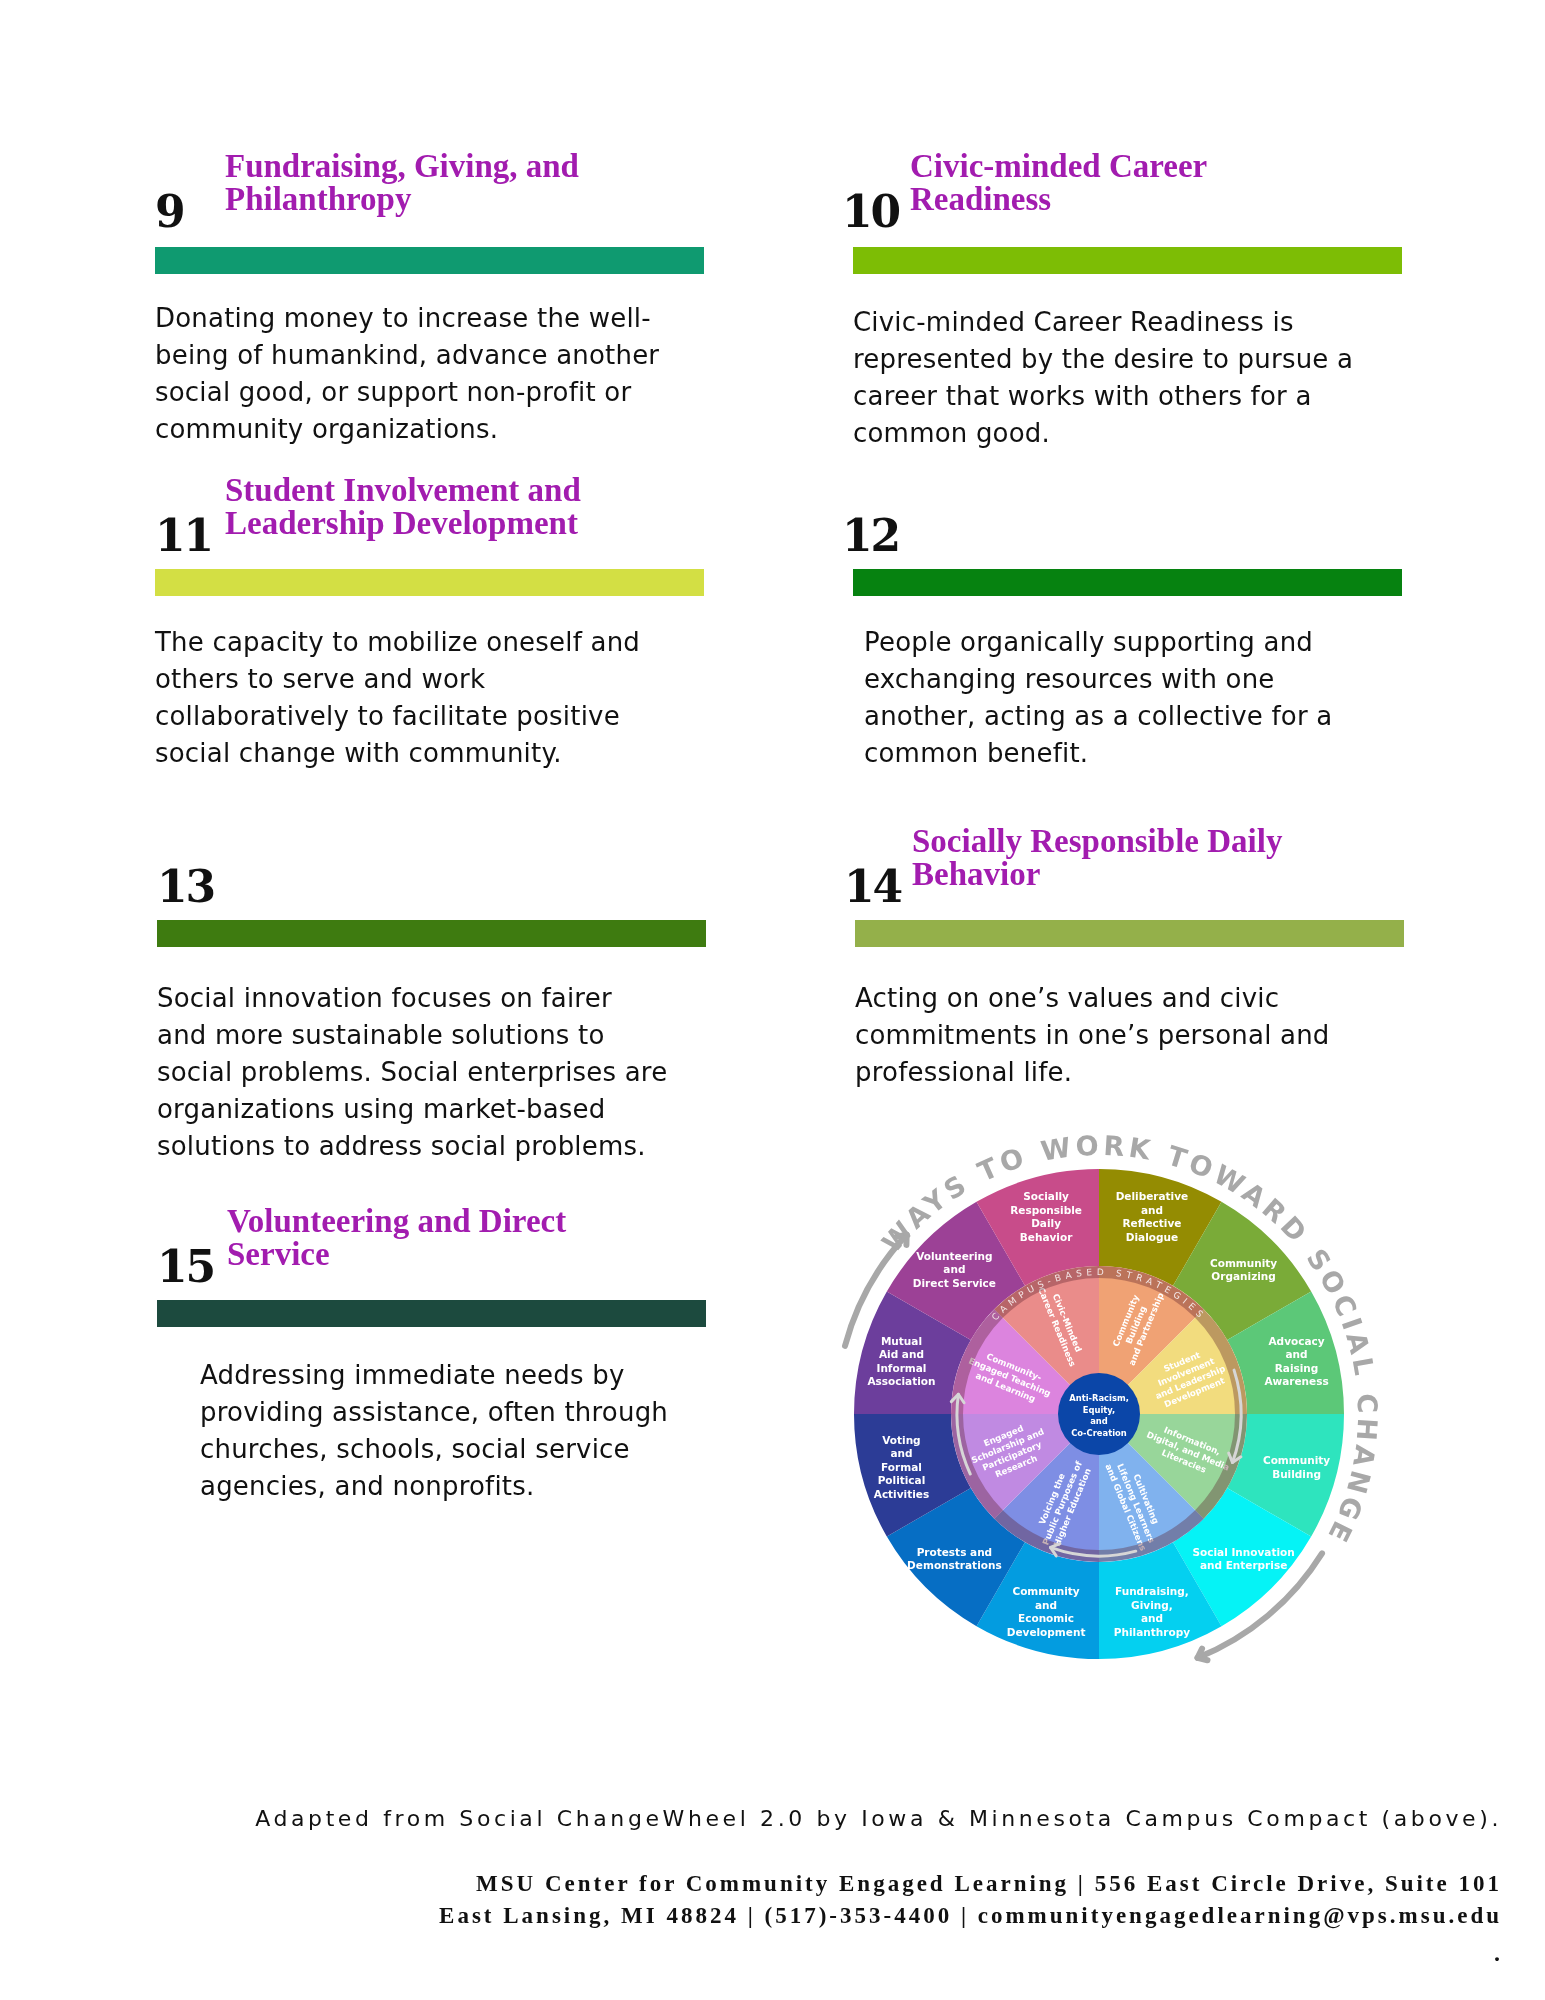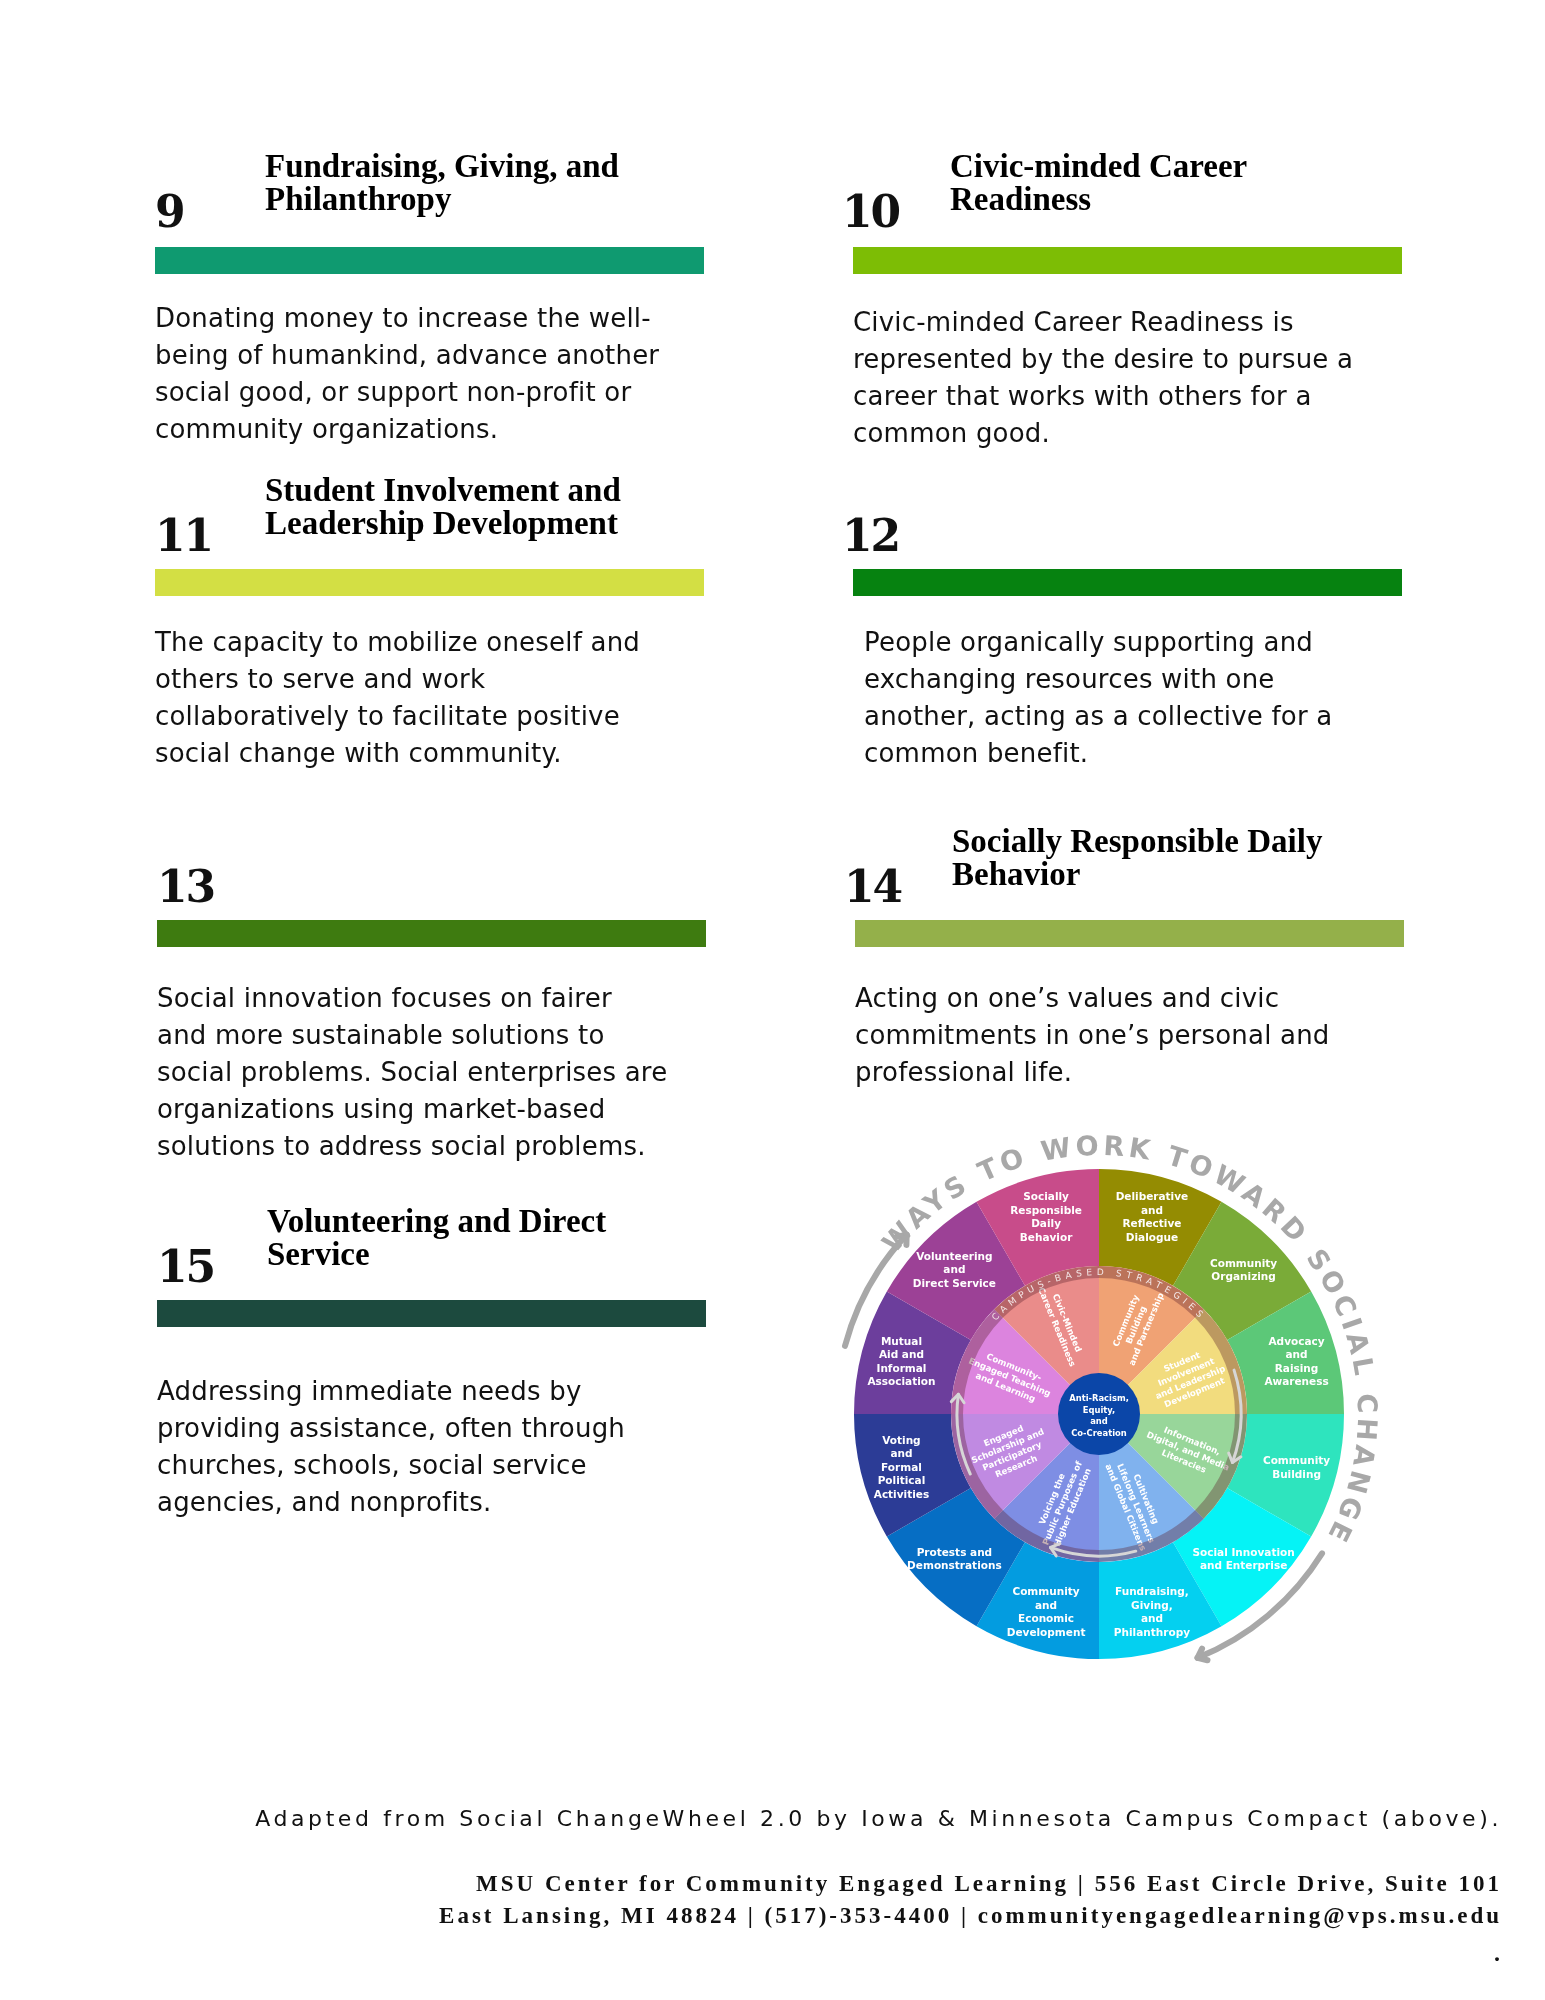--- a/index.html
+++ b/index.html
@@ -1,20 +1,20 @@
 <!DOCTYPE html>
 <html><head>
 <meta charset="utf-8">
 <style>
   html, body { margin: 0; padding: 0; background: #ffffff; }
   body { width: 1545px; height: 2000px; position: relative; overflow: hidden; color: #111; }
   .block { position: absolute; width: 552px; }
   .head { position: relative; height: 80px; }
   .num { position: absolute; left: 0; top: 40px; font-family: "DejaVu Serif", "Liberation Serif", serif; font-weight: bold; font-size: 44px; line-height: 44px; letter-spacing: -2px; color: #111; }
-  .title { position: absolute; left: 70px; top: 0; font-family: "Liberation Serif", "DejaVu Serif", serif; font-weight: bold; font-size: 33px; line-height: 33px; color: #000000; white-space: pre-line; margin-left: 40px; }
+  .title { position: absolute; left: 70px; top: 0; font-family: "Liberation Serif", "DejaVu Serif", serif; font-weight: bold; font-size: 33px; line-height: 33px; color: #a21caf; white-space: pre-line; }
   .block.right .title { left: 68px; }
   .bar { position: absolute; left: 0; width: 549px; height: 27px; }
   .desc { position: absolute; left: 0; width: 560px; font-family: "DejaVu Sans", "Liberation Sans", sans-serif; font-size: 26px; line-height: 37px; color: #111; white-space: pre-line; letter-spacing: 0.2px; }
 
   #wheel { position: absolute; left: 820px; top: 1110px; width: 560px; height: 600px; }
   #wheel svg { width: 560px; height: 600px; display: block; }
 
   .footer-note { position: absolute; right: 43px; top: 1806px; font-family: "DejaVu Sans", "Liberation Sans", sans-serif; font-size: 22px; letter-spacing: 3.6px; color: #111; white-space: nowrap; }
   .footer-addr { position: absolute; right: 43px; top: 1868px; text-align: right; font-family: "Liberation Serif", "DejaVu Serif", serif; font-weight: bold; font-size: 23px; line-height: 32px; letter-spacing: 3px; color: #111; white-space: nowrap; }
   .footer-dot { position: absolute; right: 45px; top: 1940px; font-family: "Liberation Serif", serif; font-weight: bold; font-size: 24px; color: #111; }
@@ -96,21 +96,21 @@
 professional life.</div>
 </div>
 
 <div class="block" style="left:157px; top:1205px;">
   <div class="head">
     <div class="num">15</div>
     <div class="title">Volunteering and Direct
 Service</div>
   </div>
   <div class="bar" style="top: 95px; background: rgb(28, 74, 62);"></div>
-  <div class="desc" style="top:168px;">Addressing immediate needs by
+  <div class="desc" style="top:152px;margin-left:43px;">Addressing immediate needs by
 providing assistance, often through
 churches, schools, social service
 agencies, and nonprofits.</div>
 </div>
 
 <div id="wheel">
   <svg id="wheel-svg" viewBox="0 0 560 600" xmlns="http://www.w3.org/2000/svg">
       <defs>
         <path id="ringArc" d="M158.62246887396302,234.5 A139,139 0 0 1 399.37753112603696,234.5" fill="none"></path>
         <path id="titleArc" d="M74.90521481585904,144.54367789065446 A259,259 0 0 1 507.68342655046206,425.5931347615457" fill="none"></path>

